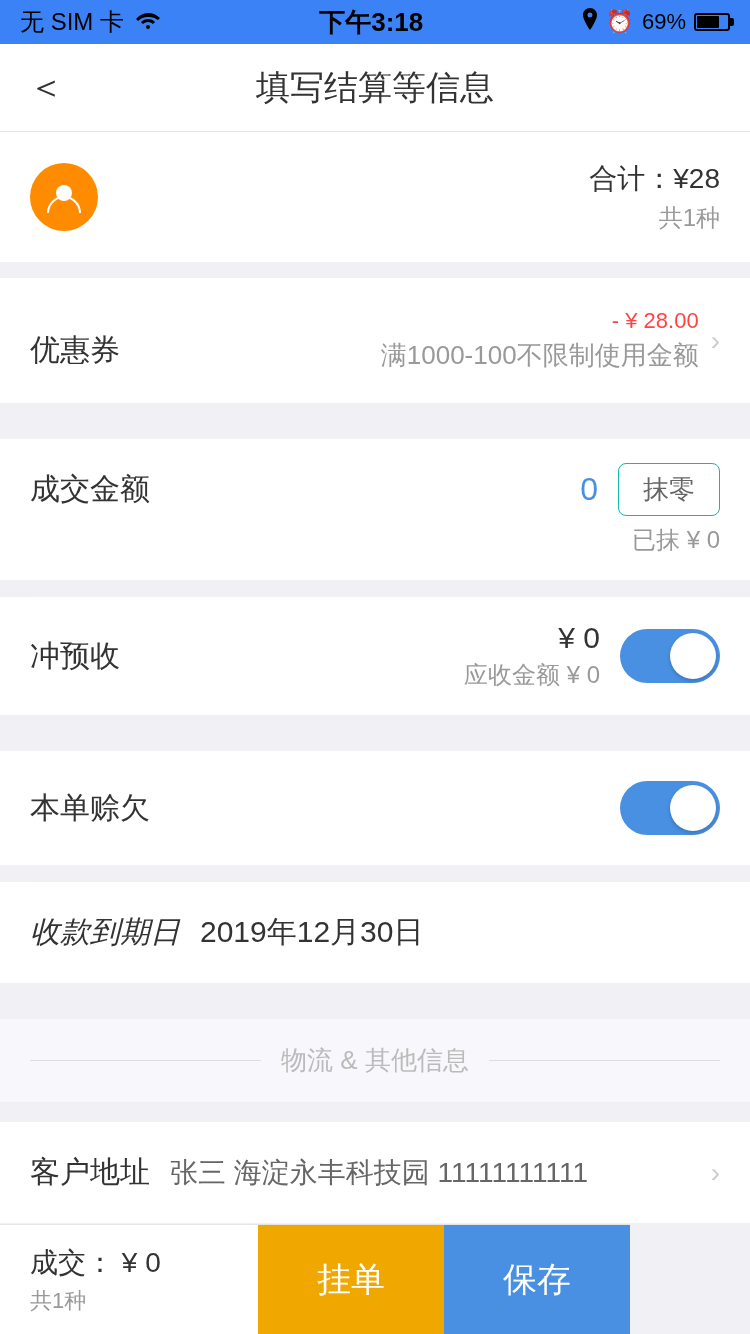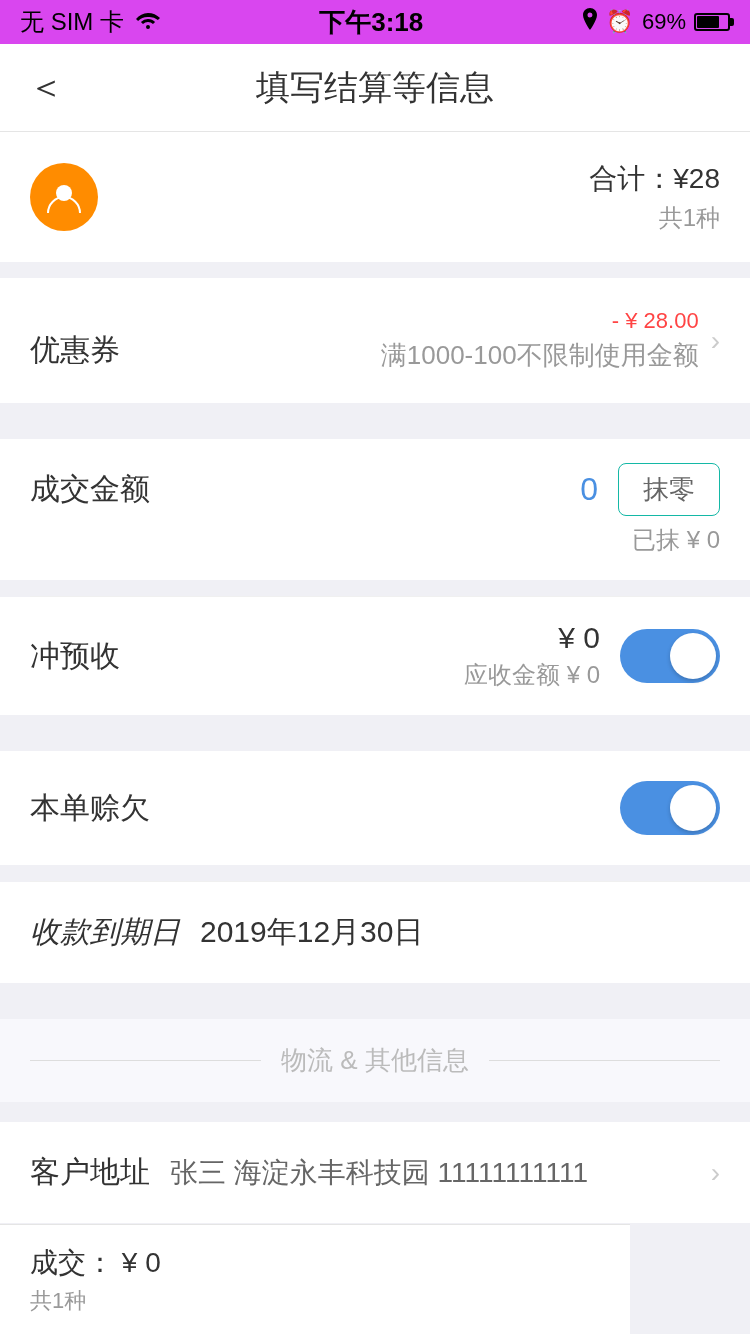--- a/index.html
+++ b/index.html
@@ -10,21 +10,21 @@
       font-family: -apple-system, "PingFang SC", "Helvetica Neue", sans-serif;
       background: #f0f0f5;
       font-size: 28px;
       color: #333;
       position: relative;
     }
 
     
     .status-bar {
       height: 44px;
-      background: #d946ef;
+      background: #3b82f6;
       display: flex;
       align-items: center;
       justify-content: space-between;
       padding: 0 20px;
       font-size: 24px;
       color: #000;
     }
     .status-left { display: flex; align-items: center; gap: 10px; }
     .status-center { font-weight: 600; font-size: 26px; }
     .status-right { display: flex; align-items: center; gap: 8px; font-size: 22px; }
@@ -435,13 +435,17 @@
 </div>
 
 <div class="bottom-bar">
   <div class="bottom-summary">
     <div>
       <span class="bottom-deal">成交：</span>
       <span class="bottom-deal-amount">¥ 0</span>
     </div>
     <div class="bottom-count">共1种</div>
   </div>
+  <div class="bottom-actions">
+    <div class="btn-pending">挂单</div>
+    <div class="btn-save">保存</div>
+  </div>
 </div>
 
 </body></html>

